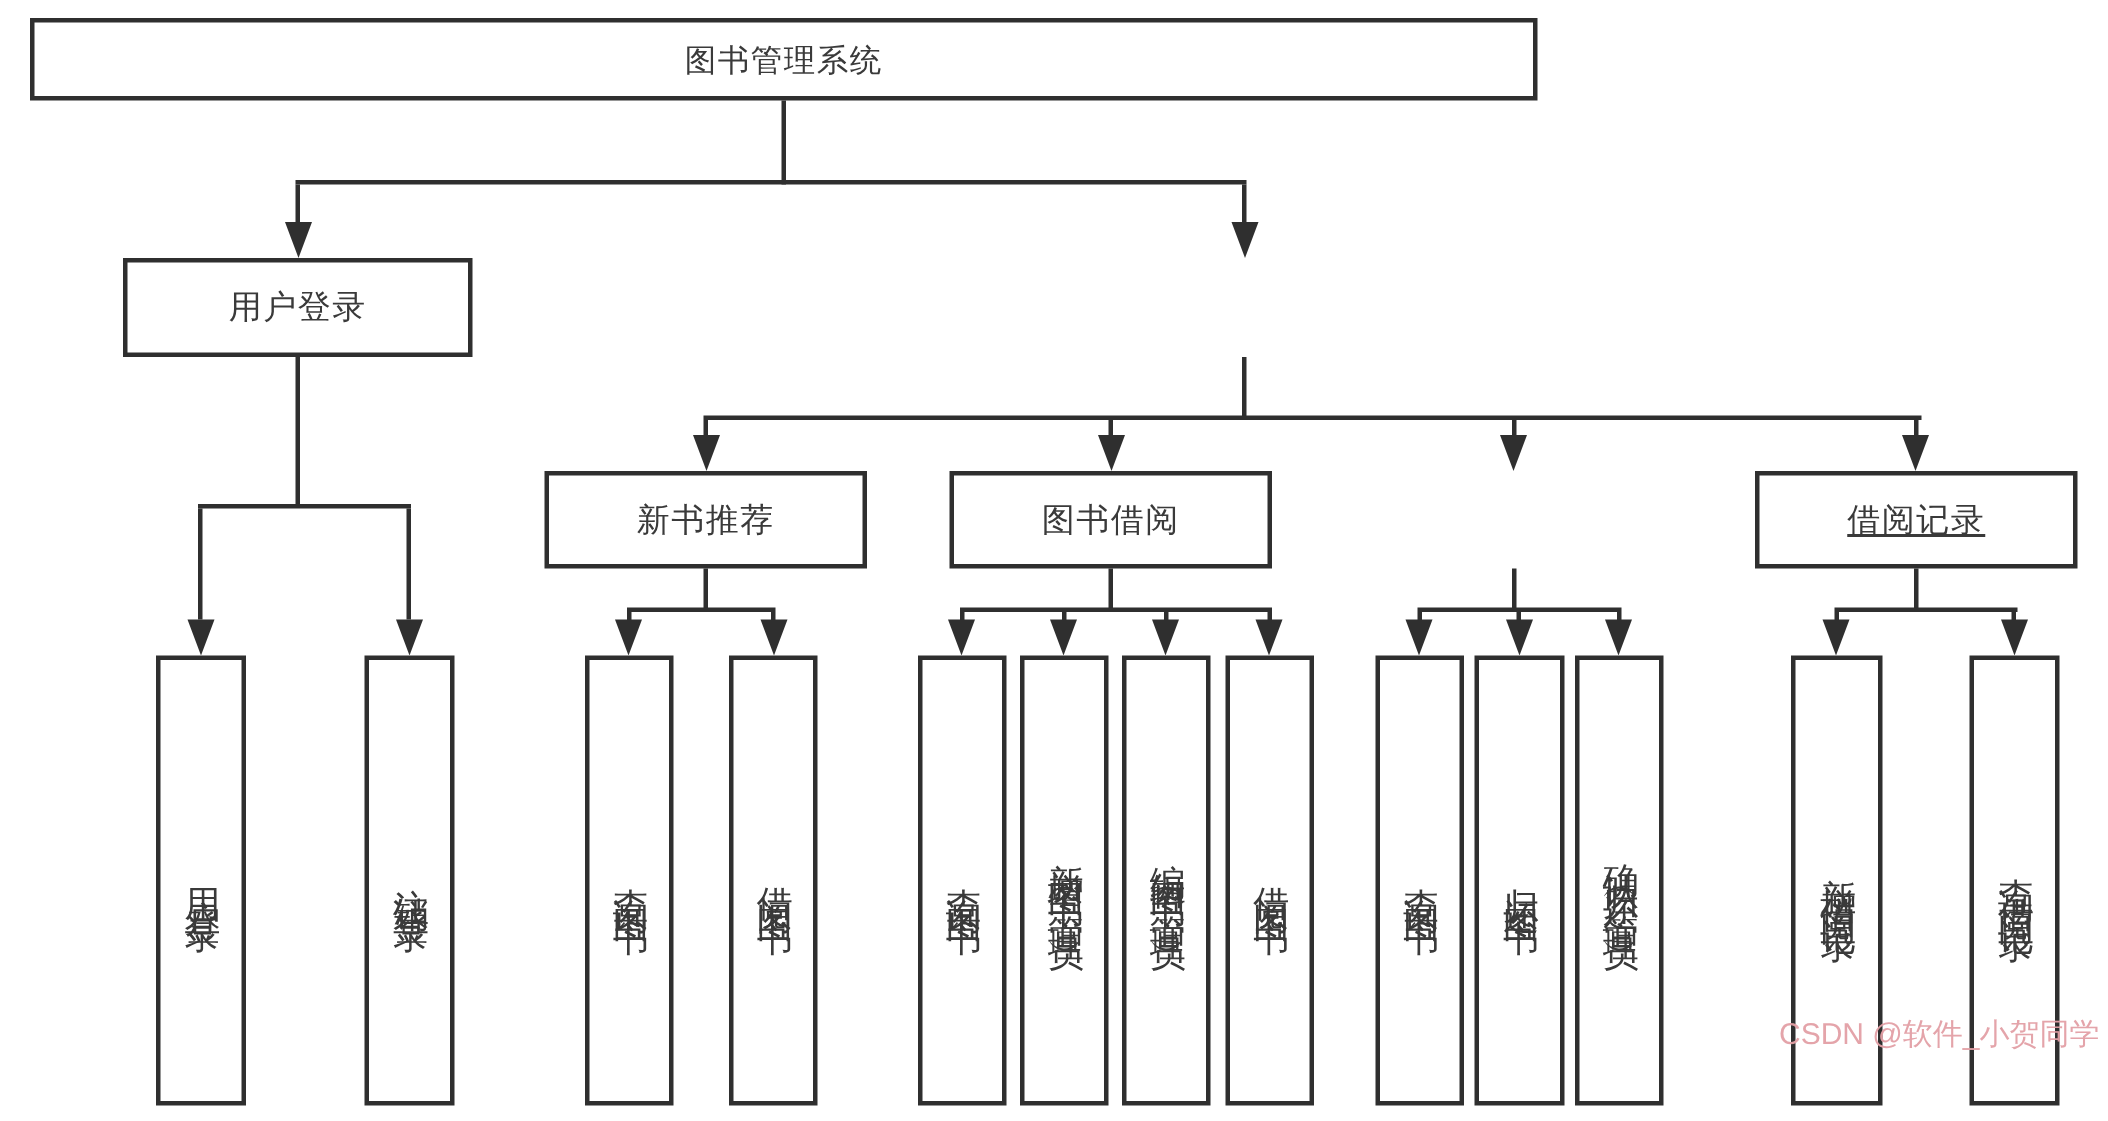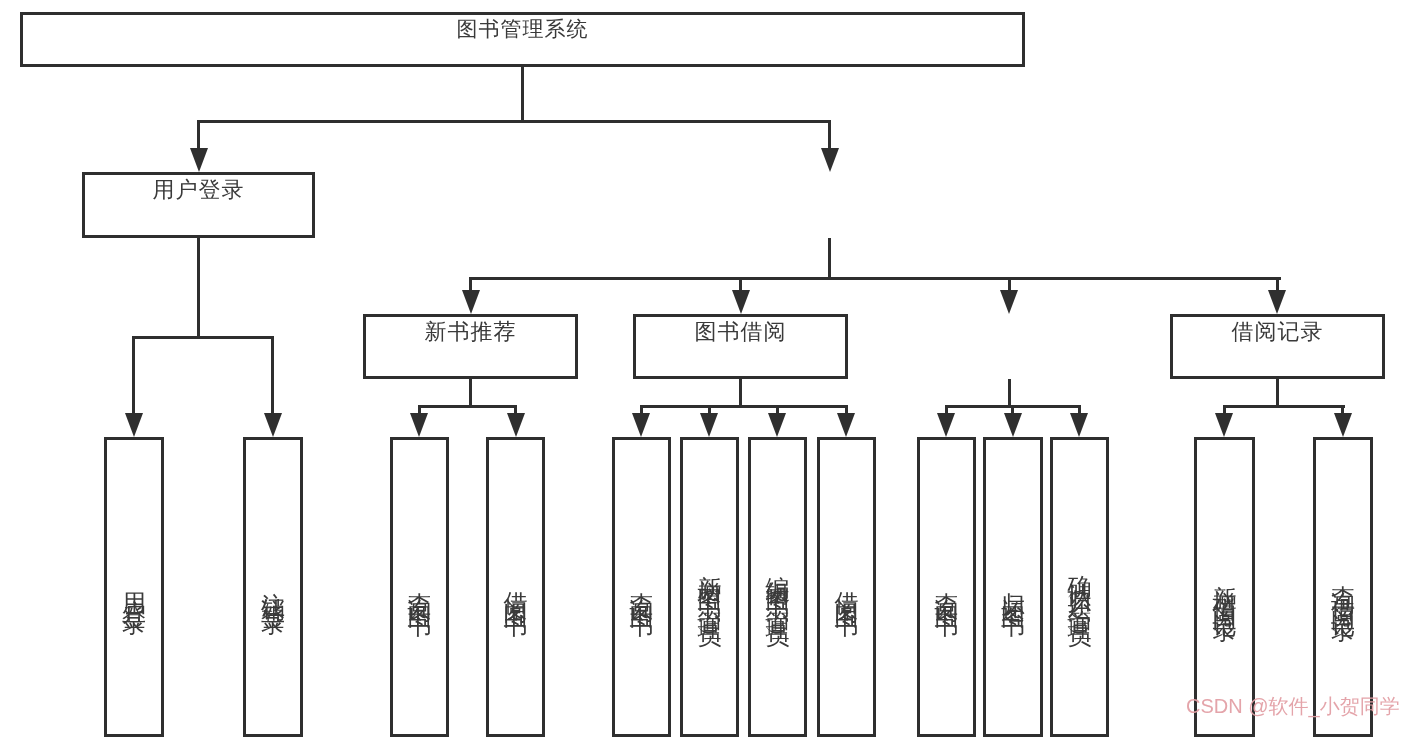--- a/index.html
+++ b/index.html
@@ -10,20 +10,21 @@
     background: #ffffff;
     font-family: "Liberation Sans", "DejaVu Sans", sans-serif;
     overflow: hidden;
   }
   .hbox {
     position: absolute;
     box-sizing: border-box;
     border: 3px solid #2f2f2f;
     background: #ffffff;
     display: flex;
+    align-items: center;
     justify-content: center;
     color: #3a3a3a;
   }
   .hbox .hlabel { font-size: 22px; letter-spacing: 1px; }
   .rootbox .hlabel { font-size: 21px; }
   .vbox {
     position: absolute;
     box-sizing: border-box;
     top: 437px;
     height: 300px;
@@ -47,21 +48,21 @@
     position: absolute;
     width: 0;
     height: 0;
     border-left: 9px solid transparent;
     border-right: 9px solid transparent;
     border-top: 24px solid #2f2f2f;
   }
   .watermark {
     position: absolute;
     left: 1186px;
-    top: 693px;
+    top: 676px;
     font-size: 20px;
     color: #e3a0a6;
     opacity: 0.95;
     z-index: 10;
     white-space: nowrap;
   }
 </style>
 </head>
 <body>
 
@@ -99,21 +100,21 @@
   <div class="arrowhead" style="left:1000px; top:290px;"></div>
   <div class="line" style="left:1276px; top:280px; width:3px; height:12px;"></div>
   <div class="arrowhead" style="left:1268px; top:290px;"></div>
 
   <div class="hbox" style="left:363px; top:314px; width:215px; height:65px;">
     <span class="hlabel">新书推荐</span>
   </div>
   <div class="hbox" style="left:633px; top:314px; width:215px; height:65px;">
     <span class="hlabel">图书借阅</span>
   </div>
-  <div class="hbox" style="left:1170px; top:314px; width:215px; height:65px;">
+  <div class="hbox" style="left:1170px; top:314px; width:215px; height:65px;text-decoration:underline;">
     <span class="hlabel">借阅记录</span>
   </div>
 
   <div class="line" style="left:469px; top:379px; width:3px; height:29px;"></div>
   <div class="line" style="left:418px; top:405px; width:99px; height:3px;"></div>
   <div class="line" style="left:418px; top:408px; width:3px; height:7px;"></div>
   <div class="arrowhead" style="left:410px; top:413px;"></div>
   <div class="line" style="left:514px; top:408px; width:3px; height:7px;"></div>
   <div class="arrowhead" style="left:507px; top:413px;"></div>
 

